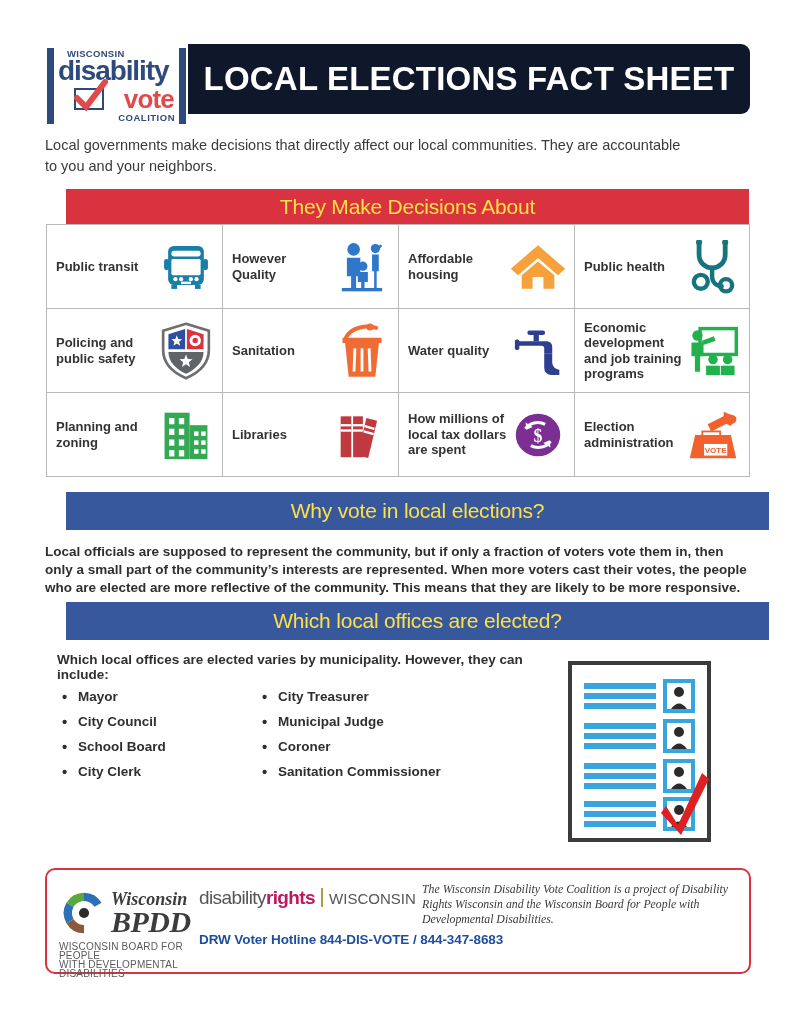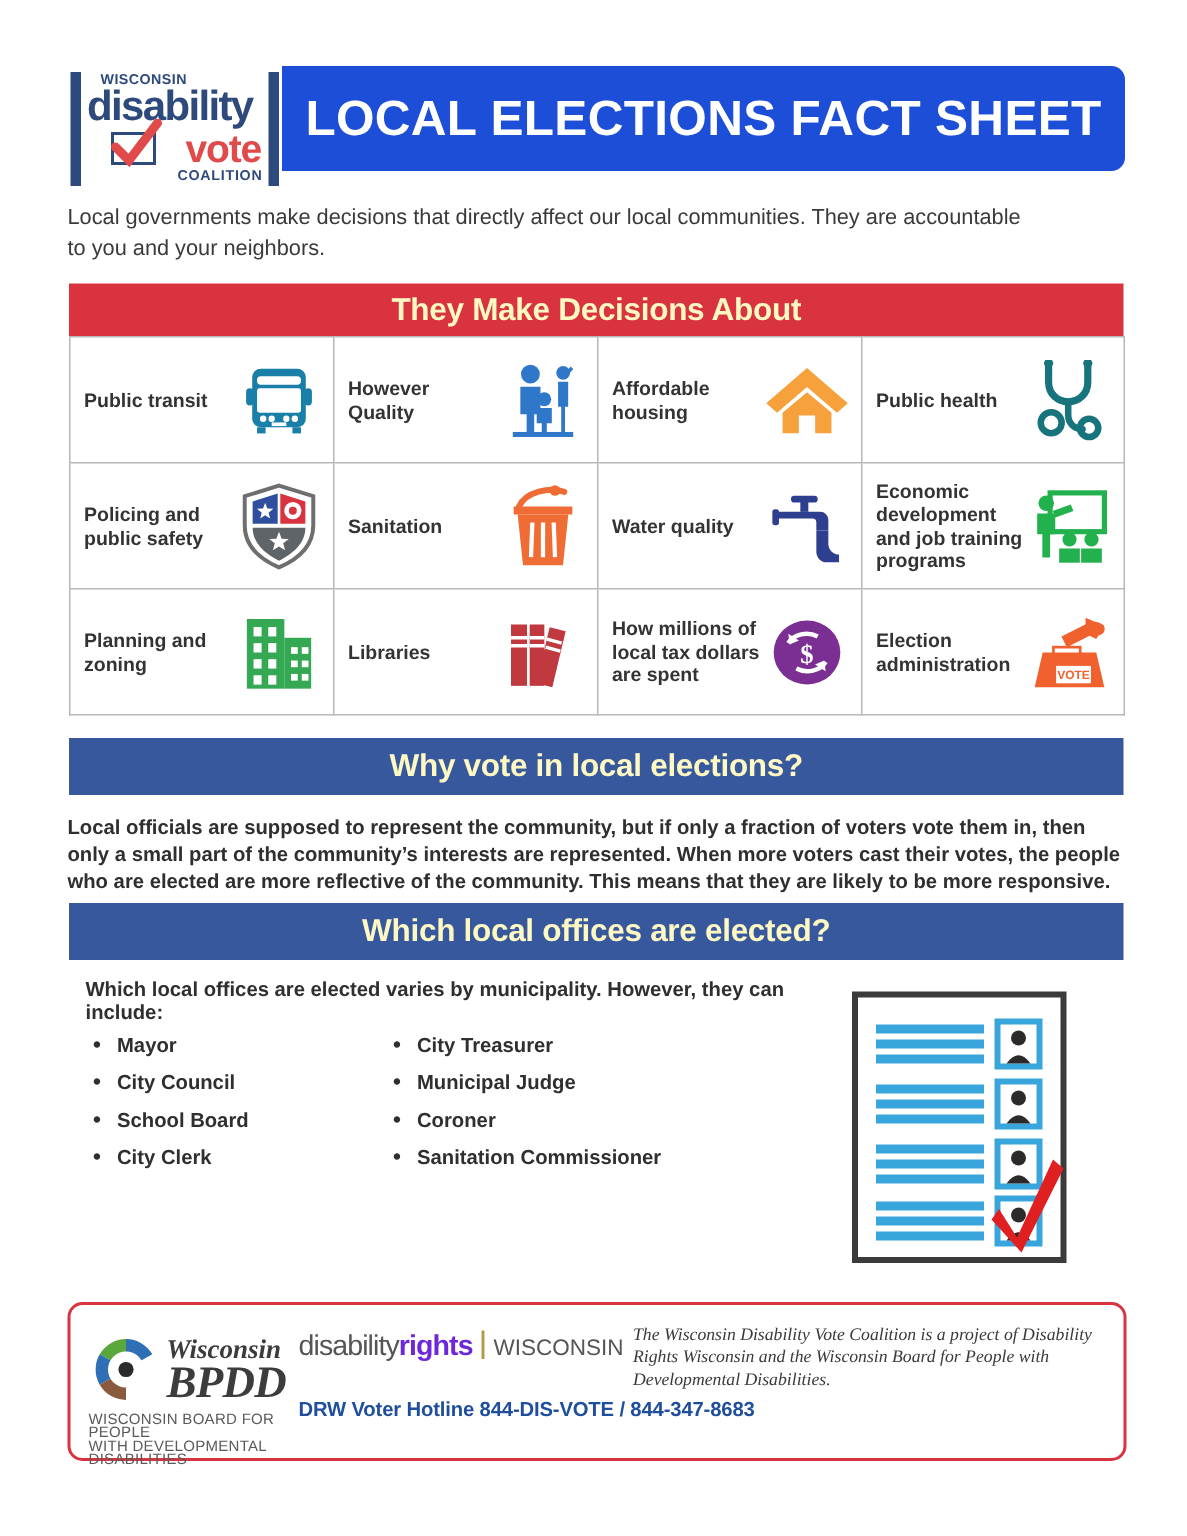--- a/index.html
+++ b/index.html
@@ -43,39 +43,39 @@
   }
   .logo-check svg { position: absolute; left: -5px; top: -11px; }
   .logo-coalition {
     position: absolute; right: 13px; top: 68px;
     font-size: 9.5px; font-weight: bold; letter-spacing: .5px;
     color: #2e4a7d;
     margin-left: 36px;
   }
   .title-band {
     position: absolute; left: 143px; top: 0; right: 0; height: 70px;
-    background: #1d4ed8; border-radius: 0 9px 9px 0;
+    background: #0f172a; border-radius: 0 9px 9px 0;
     display: flex; align-items: center; justify-content: center;
   }
   .title-band h1 {
     color: #fff; font-size: 33px; font-weight: bold; letter-spacing: .2px;
     font-family: "Liberation Sans", sans-serif;
   }
 
   
   .intro {
     position: absolute; left: 45px; top: 135px; width: 640px;
     font-size: 14.5px; line-height: 21px; color: #3a3a3a;
   }
 
   
   .dec-wrap { position: absolute; left: 46px; top: 189px; width: 703px; }
   .band {
     height: 35px; display: flex; align-items: center; justify-content: center;
-    color: #fef9c3; font-size: 21px; font-weight: bold; letter-spacing: -.2px;
+    color: #fde047; font-size: 21px; font-weight: normal; letter-spacing: -.2px; margin-left: 20px;
   }
   .band.red { background: #d8333f; }
   .dec-table {
     width: 100%; border-collapse: collapse; table-layout: fixed;
     border: 1px solid #b8b8b8; border-top: none; padding-left: 44px;
   }
   .dec-table td {
     border: 1px solid #b8b8b8; vertical-align: middle; padding: 5px 0px;
     height: 84px;
   }
@@ -134,21 +134,21 @@
     font-size: 30px; color: #3c3c3c; line-height: 27px; letter-spacing: -.5px;
   }
   .bpdd-sub {
     margin-top: 5px; text-align: left; font-family: Liberation Sans, sans-serif;
     font-size: 10px; color: #5a5a5a; line-height: 9px; letter-spacing: .2px;
   }
   .drw-logo {
     position: absolute; left: 152px; top: 17px;
     font-size: 19px; color: #555; letter-spacing: -.6px; white-space: nowrap;
   }
-  .drw-logo b { color: #6d28d9; }
+  .drw-logo b { color: #be185d; }
   .drw-sep { display: inline-block; width: 2px; height: 19px; background: #b39b45;
              margin: 0 6px -3px 6px; }
   .drw-wi { font-size: 15px; color: #555; letter-spacing: 0px; }
   .blurb {
     position: absolute; left: 375px; top: 12px; width: 320px;
     font-family: "Liberation Serif", serif; font-style: italic;
     font-size: 11.8px; line-height: 15px; color: #3a3a3a;
   }
   .hotline {
     position: absolute; left: 152px; top: 62px;

